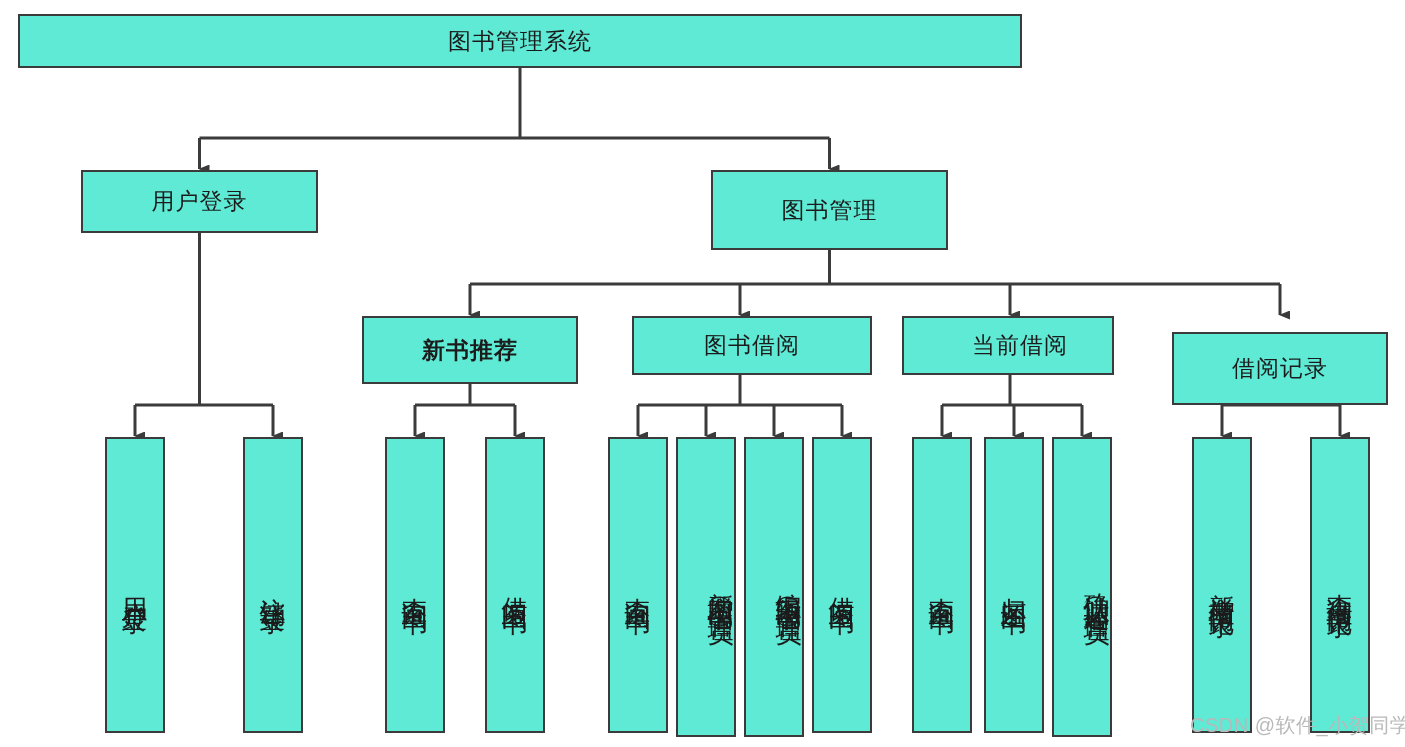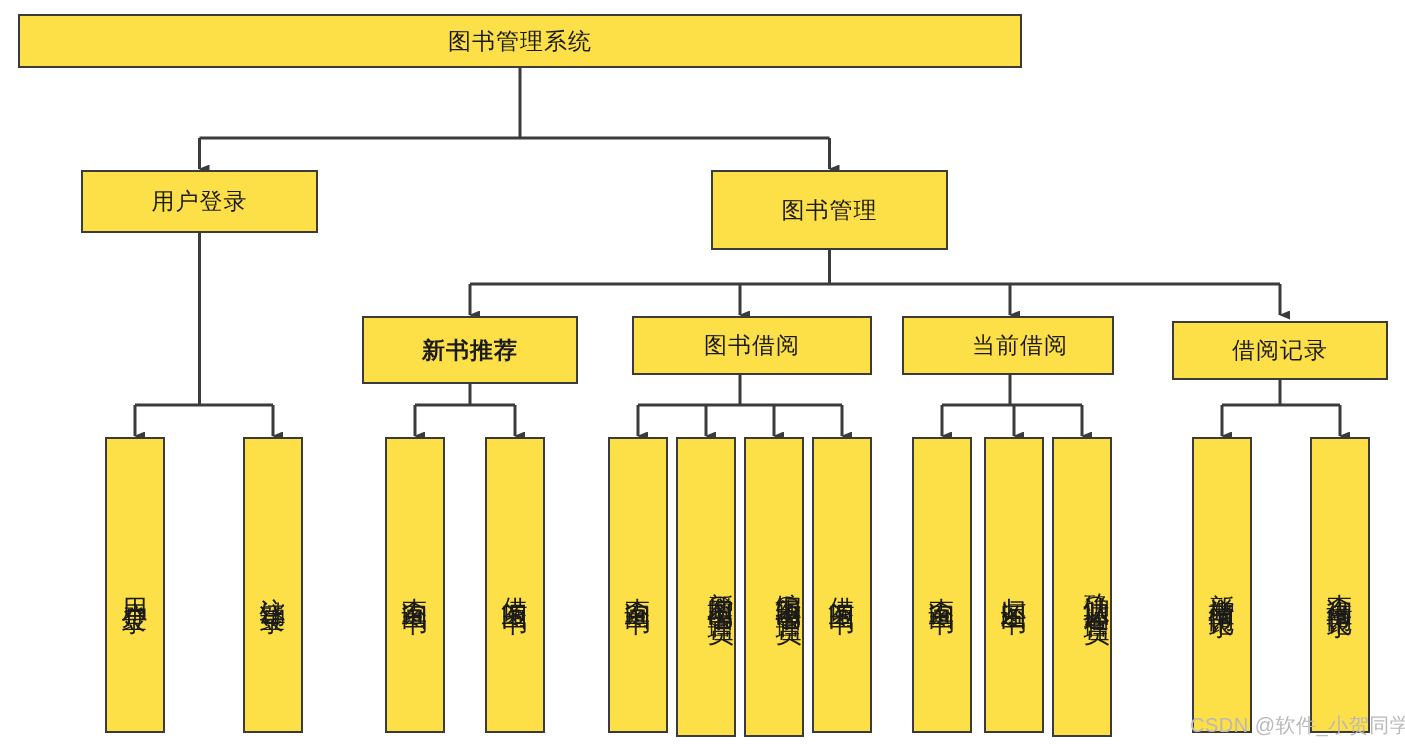--- a/index.html
+++ b/index.html
@@ -20,21 +20,21 @@
     left: 0;
     top: 0;
     width: 1405px;
     height: 747px;
     pointer-events: none;
   }
   .node {
     position: absolute;
     box-sizing: border-box;
     border: 2px solid #3b3b3b;
-    background: #fde047;
+    background: #5eead4;
     display: flex;
     align-items: center;
     justify-content: center;
     color: #1b1b1b;
   }
   .node-h {
     font-size: 23px;
     letter-spacing: 1px;
     white-space: nowrap;
   }
@@ -109,21 +109,21 @@
   </svg>
 
   <div class="node node-h" style="left: 18px; top: 14px; width: 1004px; height: 54px;">图书管理系统</div>
 
   <div class="node node-h" style="left: 81px; top: 170px; width: 237px; height: 63px;">用户登录</div>
   <div class="node node-h" style="left: 711px; top: 170px; width: 237px; height: 80px;">图书管理</div>
 
   <div class="node node-h" style="left: 362px; top: 316px; width: 216px; height: 68px; font-weight: bold;">新书推荐</div>
   <div class="node node-h" style="left: 632px; top: 316px; width: 240px; height: 59px;">图书借阅</div>
   <div class="node node-h" style="left: 902px; top: 316px; width: 212px; height: 59px; padding-left: 24px;">当前借阅</div>
-  <div class="node node-h" style="left: 1172px; top: 321px; width: 216px; height: 59px;">借阅记录</div>
+  <div class="node node-h" style="left: 1172px; top: 332px; width: 216px; height: 73px;">借阅记录</div>
 
   <div class="node node-v centered" style="left: 105px; top: 437px; width: 60px; height: 296px;">用户登录</div>
   <div class="node node-v centered" style="left: 243px; top: 437px; width: 60px; height: 296px;">注销登录</div>
   <div class="node node-v centered" style="left: 385px; top: 437px; width: 60px; height: 296px;">查询图书</div>
   <div class="node node-v centered" style="left: 485px; top: 437px; width: 60px; height: 296px;">借阅图书</div>
   <div class="node node-v centered" style="left: 608px; top: 437px; width: 60px; height: 296px;">查询图书</div>
   <div class="node node-v" style="left: 676px; top: 437px; width: 60px; height: 300px;">新增图书（管理员）</div>
   <div class="node node-v" style="left: 744px; top: 437px; width: 60px; height: 300px;">编辑图书（管理员）</div>
   <div class="node node-v centered" style="left: 812px; top: 437px; width: 60px; height: 296px;">借阅图书</div>
   <div class="node node-v centered" style="left: 912px; top: 437px; width: 60px; height: 296px;">查询图书</div>

